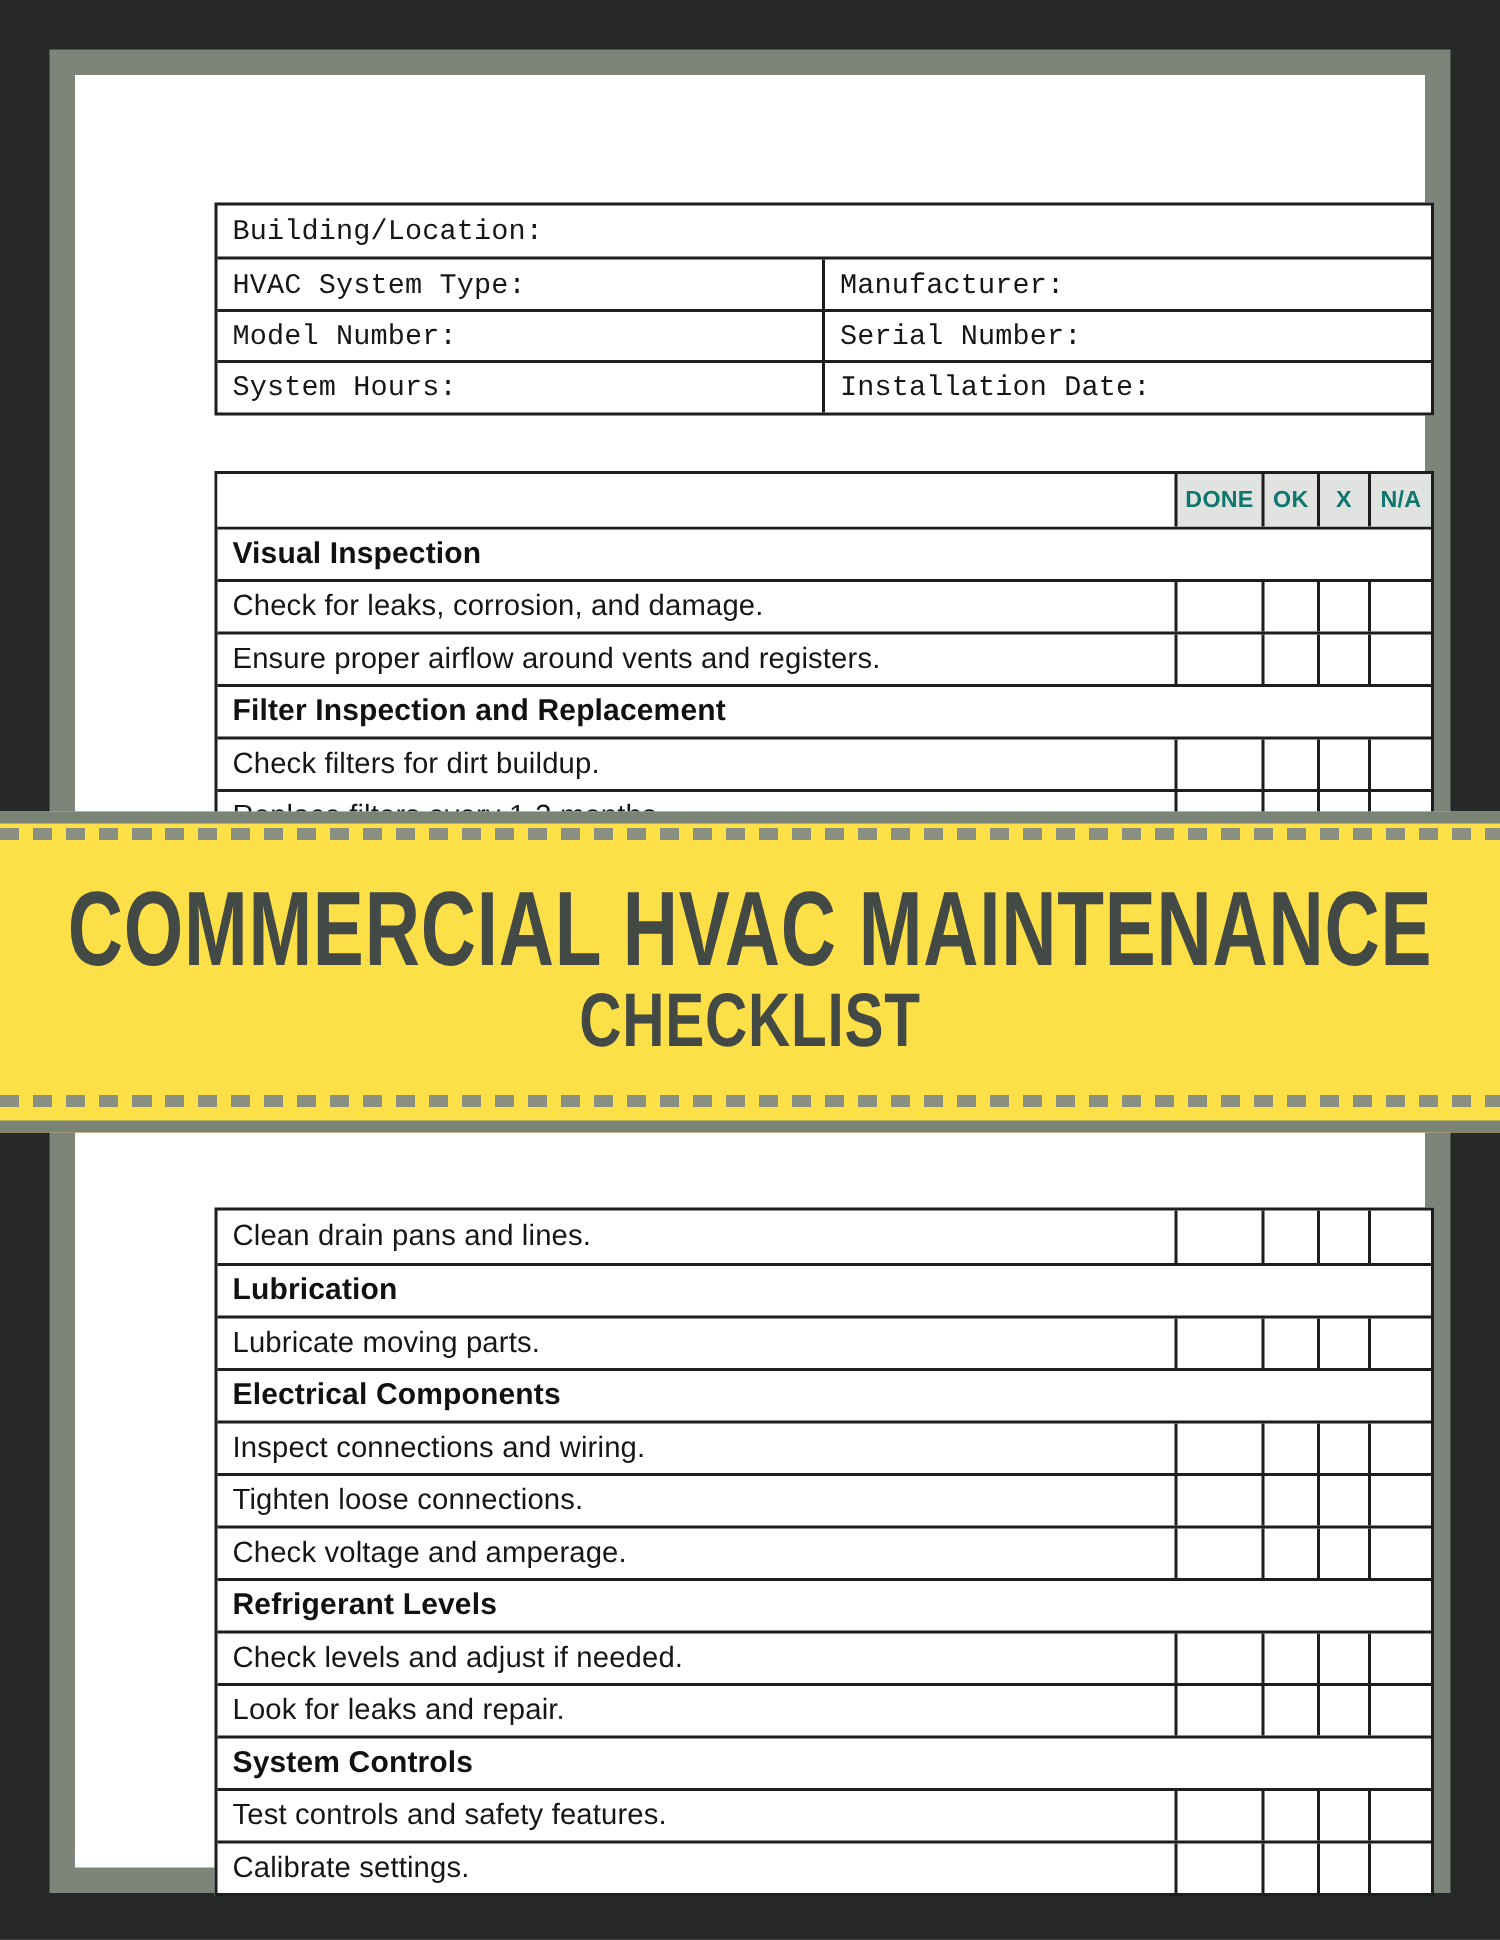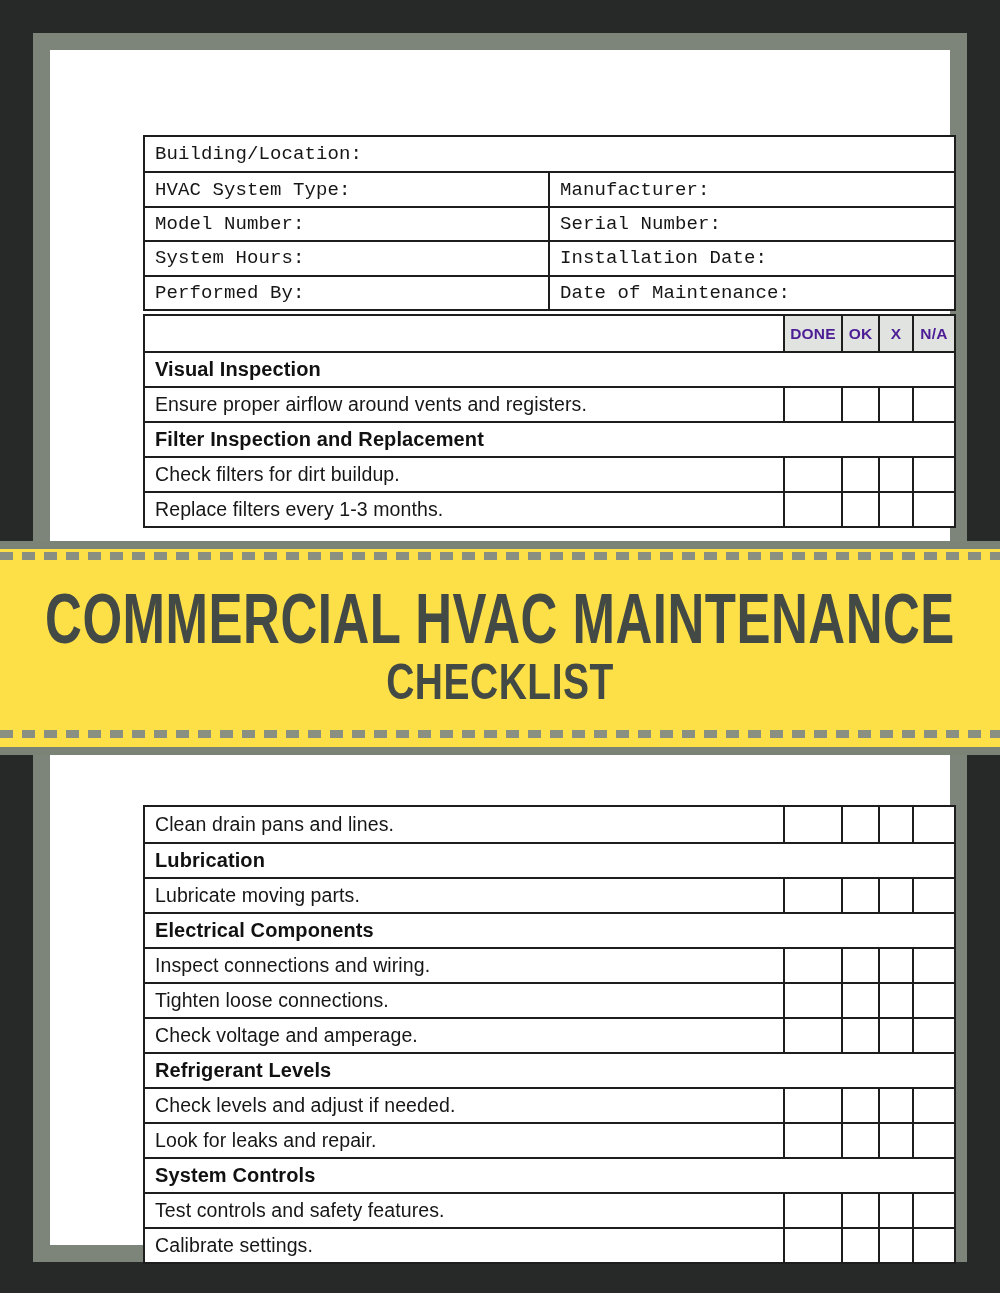--- a/index.html
+++ b/index.html
@@ -86,21 +86,21 @@
     flex: 0 0 auto;
     display: flex; align-items: center; justify-content: center;
   }
   .col-0 { width: 58px; }
   .col-1 { width: 37px; }
   .col-2 { width: 34px; }
   .col-3 { width: 42px; }
 
   .header-box {
     background: #e1e3e0;
-    font-size: 15.5px; font-weight: 700; color: #4c1d95;
+    font-size: 15.5px; font-weight: 700; color: #0f766e;
     letter-spacing: 0.2px;
   }
   .header-spacer { background: #ffffff; }
 
   
   .banner {
     position: absolute;
     left: 0; top: 541px;
     width: 1000px; height: 214px;
     background: #fde047;
@@ -171,39 +171,38 @@
           </div>
         </div>
         <div class="form-row">
           <div class="form-cell">
             <span class="form-label">System Hours:</span>
           </div>
           <div class="form-cell">
             <span class="form-label">Installation Date:</span>
           </div>
         </div>
-        <div class="form-row">
-          <div class="form-cell">
-            <span class="form-label">Performed By:</span>
-          </div>
-          <div class="form-cell">
-            <span class="form-label">Date of Maintenance:</span>
-          </div>
-        </div>
       </div>
     <div class="checklist checklist-top">
         <div class="cl-row header-row">
           <div class="cl-task header-spacer"></div>
           <div class="cl-box header-box col-0">DONE</div>
           <div class="cl-box header-box col-1">OK</div>
           <div class="cl-box header-box col-2">X</div>
           <div class="cl-box header-box col-3">N/A</div>
         </div>
         <div class="cl-row section-row">
           <div class="section-label">Visual Inspection</div>
+        </div>
+        <div class="cl-row item-row">
+          <div class="cl-task item-label">Check for leaks, corrosion, and damage.</div>
+          <div class="cl-box col-0"></div>
+          <div class="cl-box col-1"></div>
+          <div class="cl-box col-2"></div>
+          <div class="cl-box col-3"></div>
         </div>
         <div class="cl-row item-row">
           <div class="cl-task item-label">Ensure proper airflow around vents and registers.</div>
           <div class="cl-box col-0"></div>
           <div class="cl-box col-1"></div>
           <div class="cl-box col-2"></div>
           <div class="cl-box col-3"></div>
         </div>
         <div class="cl-row section-row">
           <div class="section-label">Filter Inspection and Replacement</div>

